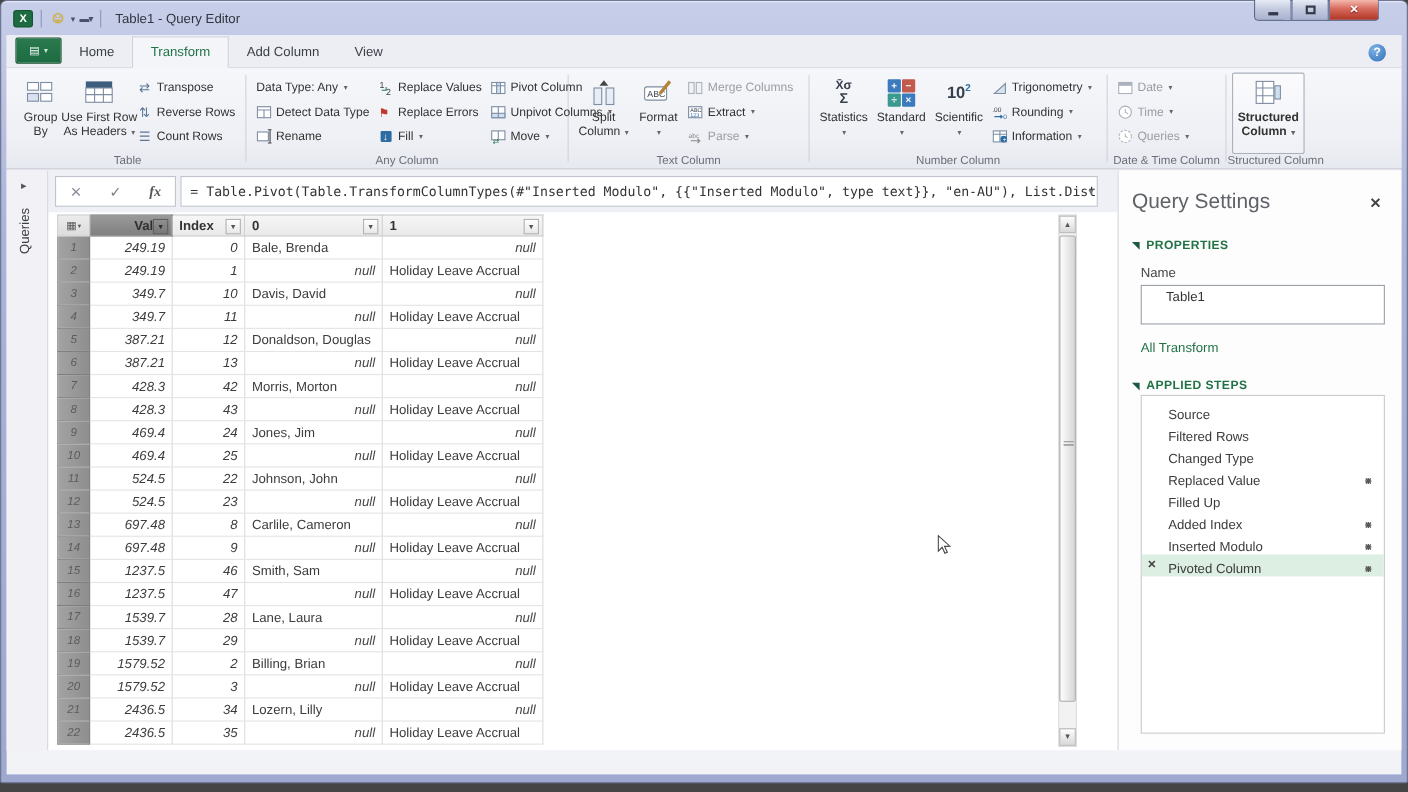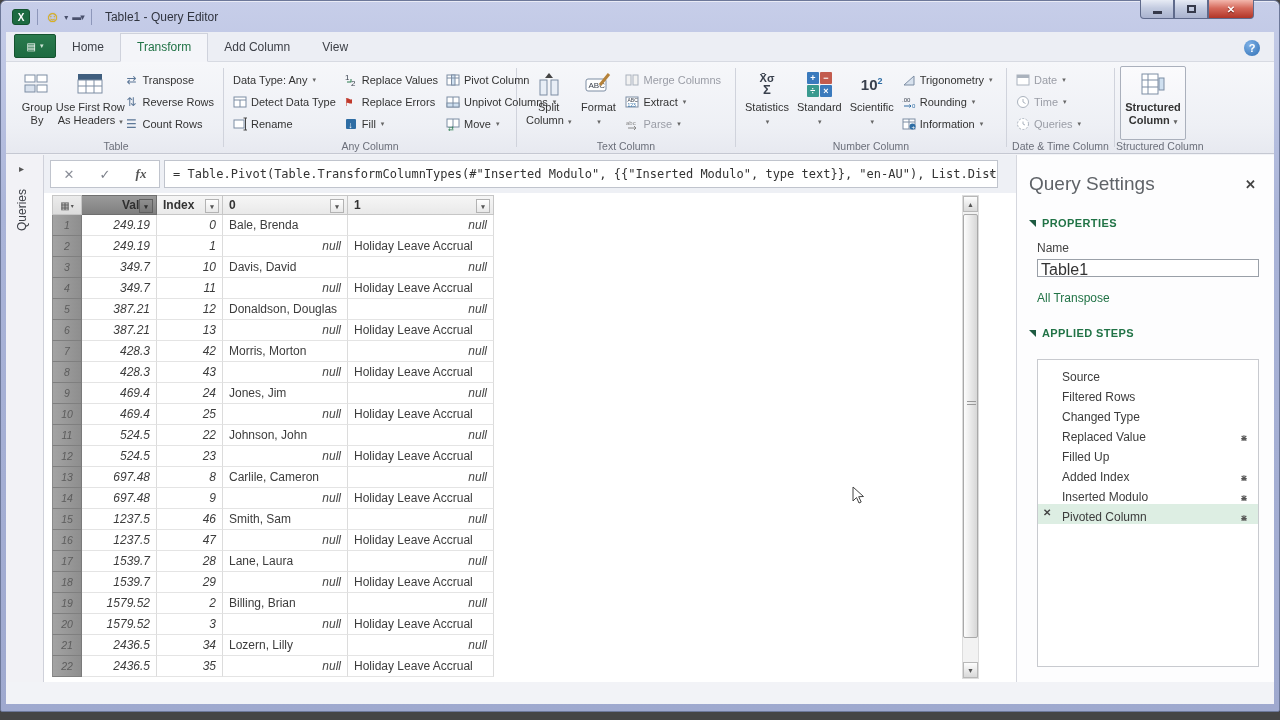--- a/index.html
+++ b/index.html
@@ -95,21 +95,21 @@
   .sthumb{position:absolute;left:0;top:18px;width:15px;height:424px;background:linear-gradient(90deg,#fdfdfd,#d7d7d7);border:1px solid #a9a9a9;border-radius:2px;}
   .sgrip{position:absolute;left:3px;top:186px;width:9px;border-top:1px solid #999;border-bottom:1px solid #999;height:4px;}
   .sgrip::after{content:"";position:absolute;left:0;top:1.5px;width:9px;border-top:1px solid #999;}
   
   .settings{position:absolute;left:1010px;top:123px;width:258px;height:527px;background:#fdfdfe;border-left:1px solid #d5d7de;padding:0 16px 0 12px;}
   .qs-title{font-size:19px;color:#5f6368;margin-top:18px;}
   .qs-close{position:absolute;right:18px;top:22px;font-size:13px;color:#444;font-weight:bold;}
   .sect{display:flex;align-items:center;gap:6px;margin-top:22px;font-size:11px;font-weight:bold;color:#217346;letter-spacing:.4px;}
   .tri{width:0;height:0;border-top:7px solid #1e5a41;border-left:7px solid transparent;}
   .name-label{font-size:12px;color:#444;margin:12px 0 4px 8px;}
-  .name-input{width:222px;height:18px;border:1px solid #9aa0a8;background:#fff;font-size:16px;color:#333;line-height:20px;padding:0 3px;margin-left:8px;}
+  .name-input{width:222px;height:36px;border:1px solid #9aa0a8;background:#fff;font-size:12px;color:#333;line-height:20px;padding:0 22px;margin-left:8px;}
   .allprops{font-size:12px;color:#217346;margin:14px 0 0 8px;}
   .stepsbox{position:absolute;left:20px;top:204px;width:222px;height:308px;border:1px solid #c8cacf;background:#fff;padding-top:4px;}
   .step{position:relative;height:20px;display:flex;align-items:flex-end;font-size:12px;color:#3c3c3c;padding-left:24px;}
   .step.sel{background:#ddeee3;}
   .step-del{position:absolute;left:5px;top:3px;font-size:10px;color:#444;font-weight:bold;}
   .step-label{flex:1;}
   .gear{position:relative;width:12px;height:12px;margin-right:8px;}
   .gear i{position:absolute;left:0;top:0;width:12px;height:12px;font-style:normal;font-size:11px;line-height:12px;text-align:center;color:#555;font-weight:bold;}
   
   .statusbar{position:absolute;left:0;top:650px;width:1268px;height:22px;background:linear-gradient(180deg,#27624a,#1e5a41);
@@ -726,21 +726,21 @@
 
     <div class="settings">
       <div class="qs-title">Query Settings</div>
       <div class="qs-close">✕</div>
       <div class="sect">
         <span class="tri"></span>
         <span>PROPERTIES</span>
       </div>
       <div class="name-label">Name</div>
       <div class="name-input">Table1</div>
-      <div class="allprops">All Transpose</div>
+      <div class="allprops">All Transform</div>
       <div class="sect">
         <span class="tri"></span>
         <span>APPLIED STEPS</span>
       </div>
       <div class="stepsbox">
           <div class="step">
 
     <span class="step-label">Source</span>
     <span class="gear" style="visibility: hidden;"></span>
   </div>

